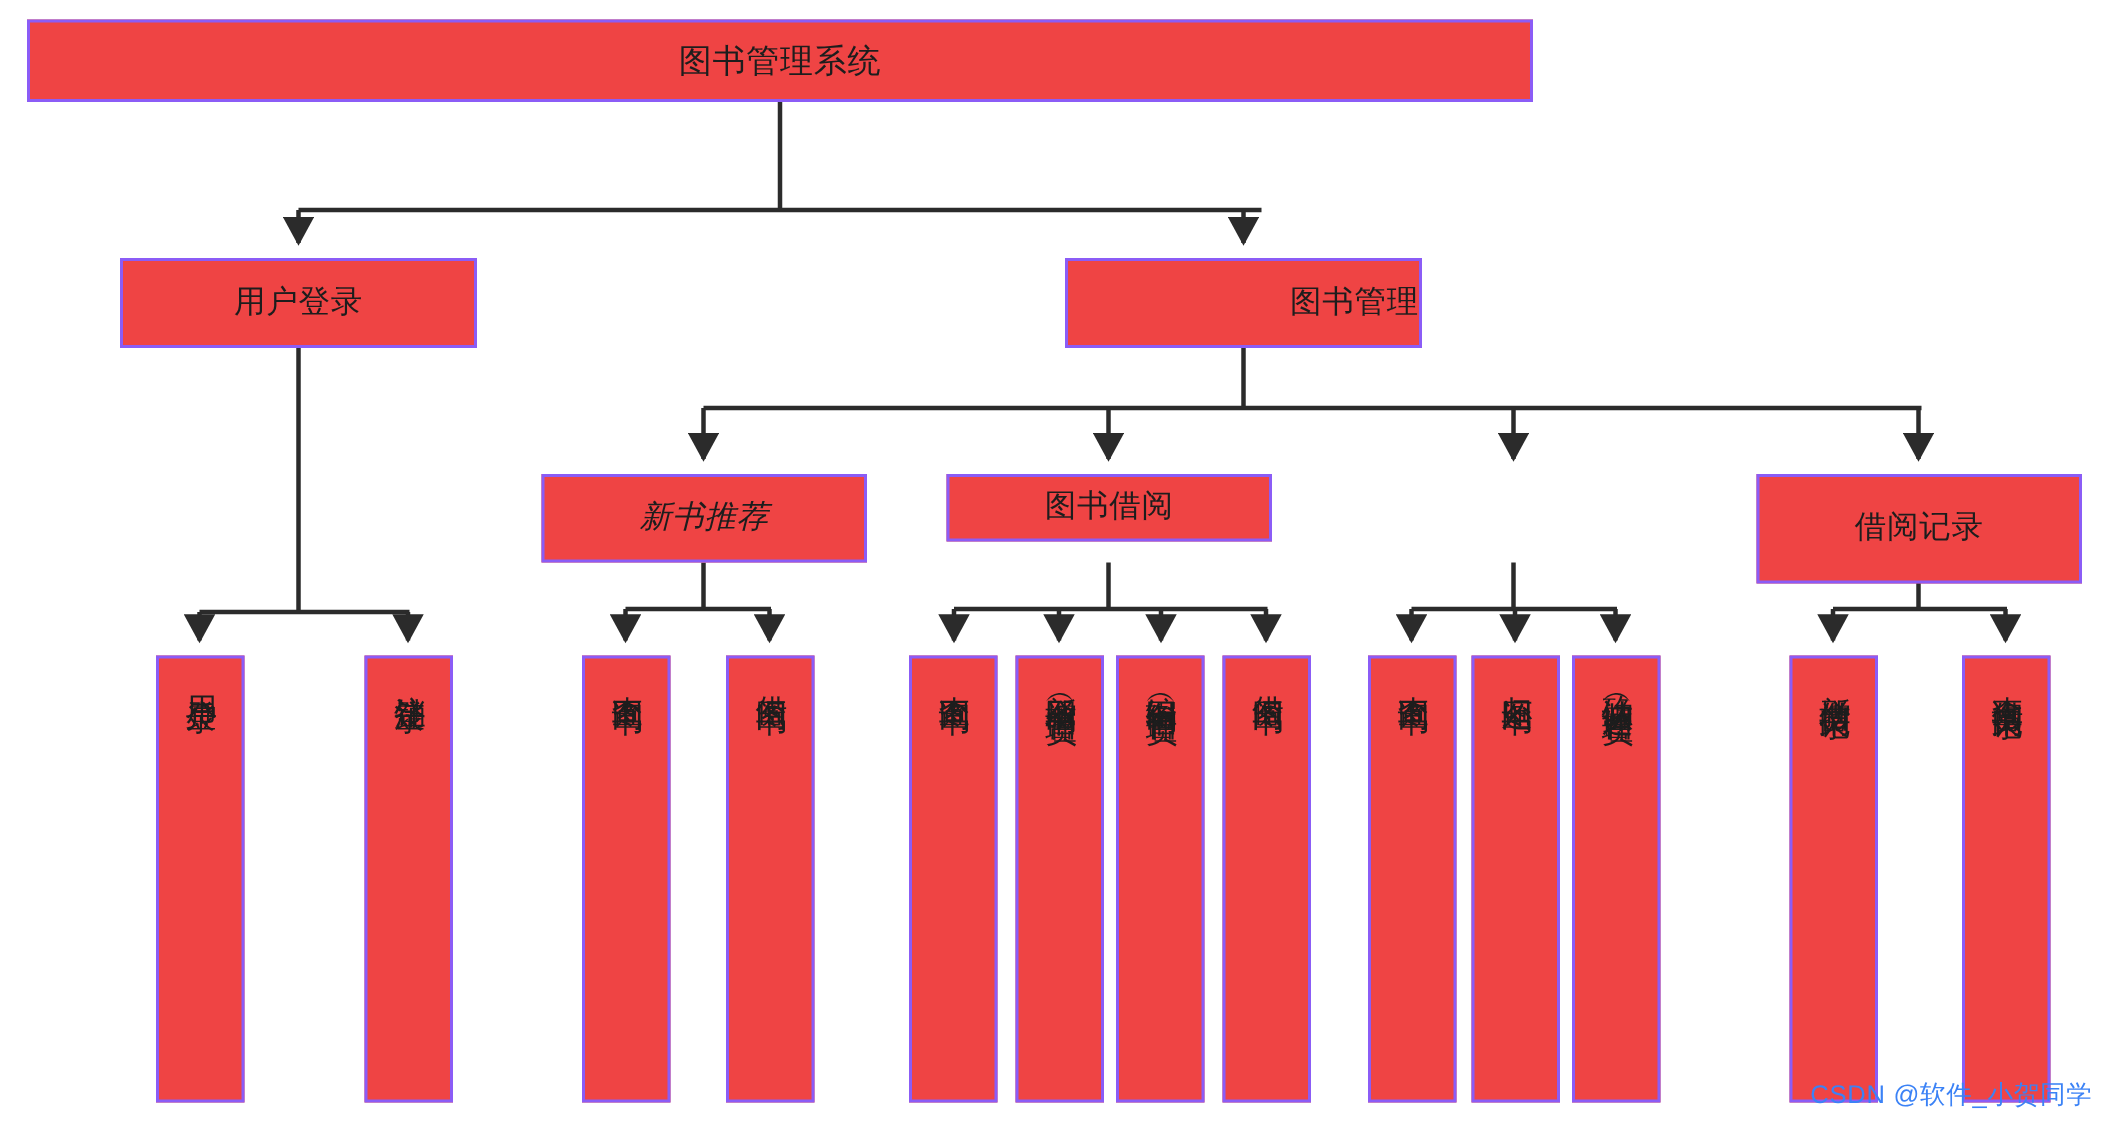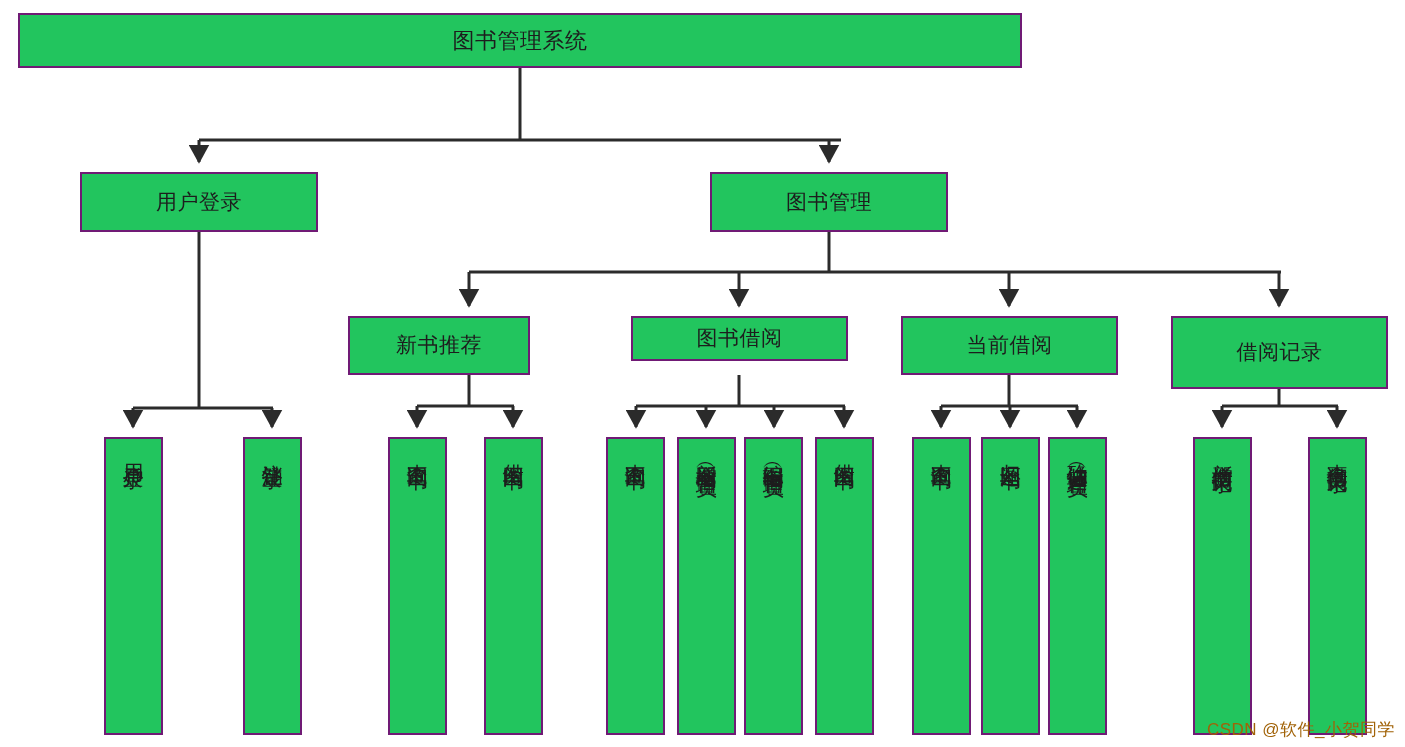--- a/index.html
+++ b/index.html
@@ -22,22 +22,22 @@
     position: absolute;
     left: 0;
     top: 0;
     width: 1405px;
     height: 747px;
     pointer-events: none;
   }
   .node {
     position: absolute;
     box-sizing: border-box;
-    border: 2px solid #701a75;
-    background: #22c55e;
+    border: 2px solid #8b5cf6;
+    background: #ef4444;
     display: flex;
     align-items: center;
     justify-content: center;
     text-align: center;
     z-index: 2;
   }
   .node .label {
     display: block;
     line-height: 1.18;
     letter-spacing: 0.5px;
@@ -57,21 +57,21 @@
     font-size: 21px;
     line-height: 1.32;
     letter-spacing: 2px;
     white-space: nowrap;
   }
   .watermark {
     position: absolute;
     right: 10px;
     bottom: 6px;
     font-size: 17px;
-    color: #a16207;
+    color: #3b82f6;
     letter-spacing: 0.5px;
     z-index: 3;
     white-space: nowrap;
   }
 </style>
 </head>
 <body>
 
 <div id="canvas">
 
@@ -125,32 +125,29 @@
     </g>
   </svg>
 
   <div class="node root" style="left:18px; top:13px; width:1004px; height:55px;">
     <span class="label">图书管理系统</span>
   </div>
 
   <div class="node lvl2" style="left:80px; top:172px; width:238px; height:60px;">
     <span class="label">用户登录</span>
   </div>
-  <div class="node lvl2" style="left:710px; top:172px; width:238px; height:60px;">
+  <div class="node lvl2" style="left:710px; top:172px; width:238px; height:60px;justify-content:flex-end;">
     <span class="label">图书管理</span>
   </div>
 
-  <div class="node lvl3" style="left:348px; top:316px; width:182px; height:59px;">
+  <div class="node lvl3" style="left:361px; top:316px; width:217px; height:59px;font-style:italic;">
     <span class="label">新书推荐</span>
   </div>
   <div class="node lvl3" style="left:631px; top:316px; width:217px; height:45px;">
     <span class="label">图书借阅</span>
-  </div>
-  <div class="node lvl3" style="left:901px; top:316px; width:217px; height:59px;">
-    <span class="label">当前借阅</span>
   </div>
   <div class="node lvl3" style="left:1171px; top:316px; width:217px; height:73px;">
     <span class="label">借阅记录</span>
   </div>
 
   <div class="node leaf" style="left:104px; top:437px; width:59px; height:298px;">
     <span class="label">用户登录</span>
   </div>
   <div class="node leaf" style="left:243px; top:437px; width:59px; height:298px;">
     <span class="label">注销登录</span>

